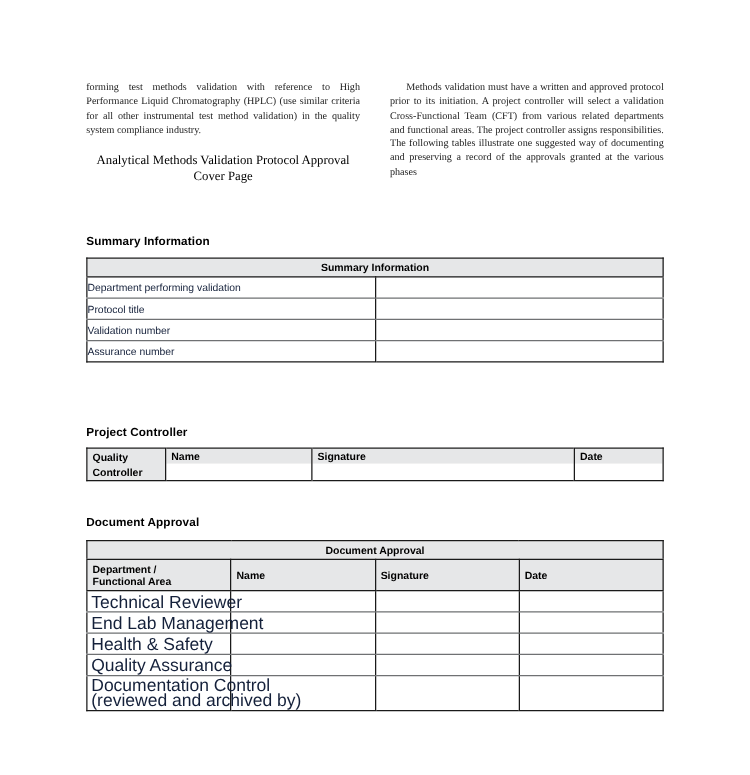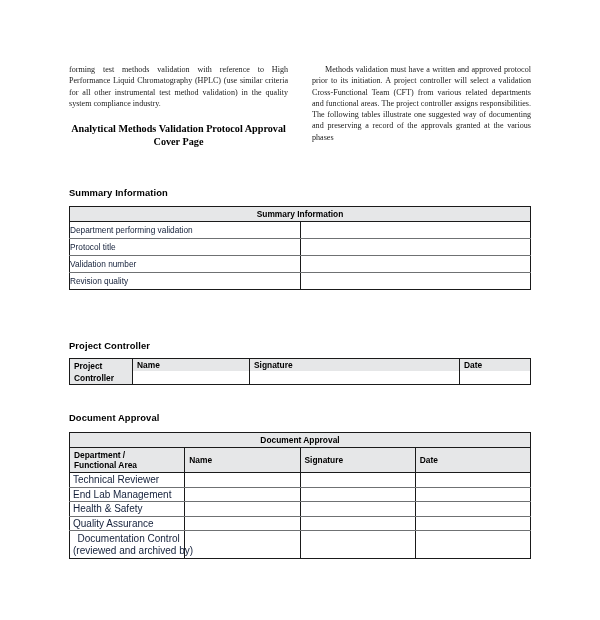--- a/index.html
+++ b/index.html
@@ -44,21 +44,21 @@
     text-justify: inter-word;
     margin: 0;
     color: #1a1a1a;
   }
   .para.indent {
     text-indent: 13px;
   }
   .doc-title {
     font-family: "Liberation Serif", serif;
     font-size: 10.2px;
-    font-weight: bold;
+    font-weight: normal;
     text-align: center;
     line-height: 13px;
     margin: 13px 0 0 0;
     color: #000;
   }
 
   
   .section-heading {
     position: absolute;
     font-family: "Liberation Sans", sans-serif;
@@ -167,21 +167,21 @@
     font-weight: bold;
     padding-left: 4px;
     line-height: 10.5px;
     height: 24px;
     color: #000;
     vertical-align: middle;
   }
   #table-approval .ap-row td {
     height: 13.5px;
     border-bottom: 1.1px solid #6f7173;
-    font-size: 10px;
+    font-size: 14px;
   }
   #table-approval .ap-row:last-child td {
     border-bottom: 0;
   }
   #table-approval .ap-name {
     padding-left: 3px;
     color: #14203a;
     white-space: nowrap;
   }
   #table-approval .ap-row.two-line td {
@@ -227,33 +227,33 @@
     </tr>
     <tr class="sum-row">
       <td class="sum-label">Protocol title</td>
       <td class="sum-value"></td>
     </tr>
     <tr class="sum-row">
       <td class="sum-label">Validation number</td>
       <td class="sum-value"></td>
     </tr>
     <tr class="sum-row">
-      <td class="sum-label">Revision quality</td>
+      <td class="sum-label">Assurance number</td>
       <td class="sum-value"></td>
     </tr>
   </tbody>
     </table>
 
   <div class="section-heading" id="heading-project">Project Controller</div>
 
   <table class="doc-table" id="table-project">
     <tbody>
         <tr>
       <td class="pc-label vline" style="width:58px">
-        <span class="pc-head-text">Project</span>
+        <span class="pc-head-text">Quality</span>
         <span class="pc-head-text">Controller</span>
       </td>
       <td class="vline" style="width:116px; padding:0;">
         <div class="colhead" style="height:12px; line-height:12px;">Name</div>
         <div style="height:13px; background:#fff;"></div>
       </td>
       <td class="vline" style="width:209px; padding:0;">
         <div class="colhead" style="height:12px; line-height:12px;">Signature</div>
         <div style="height:13px; background:#fff;"></div>
       </td>

